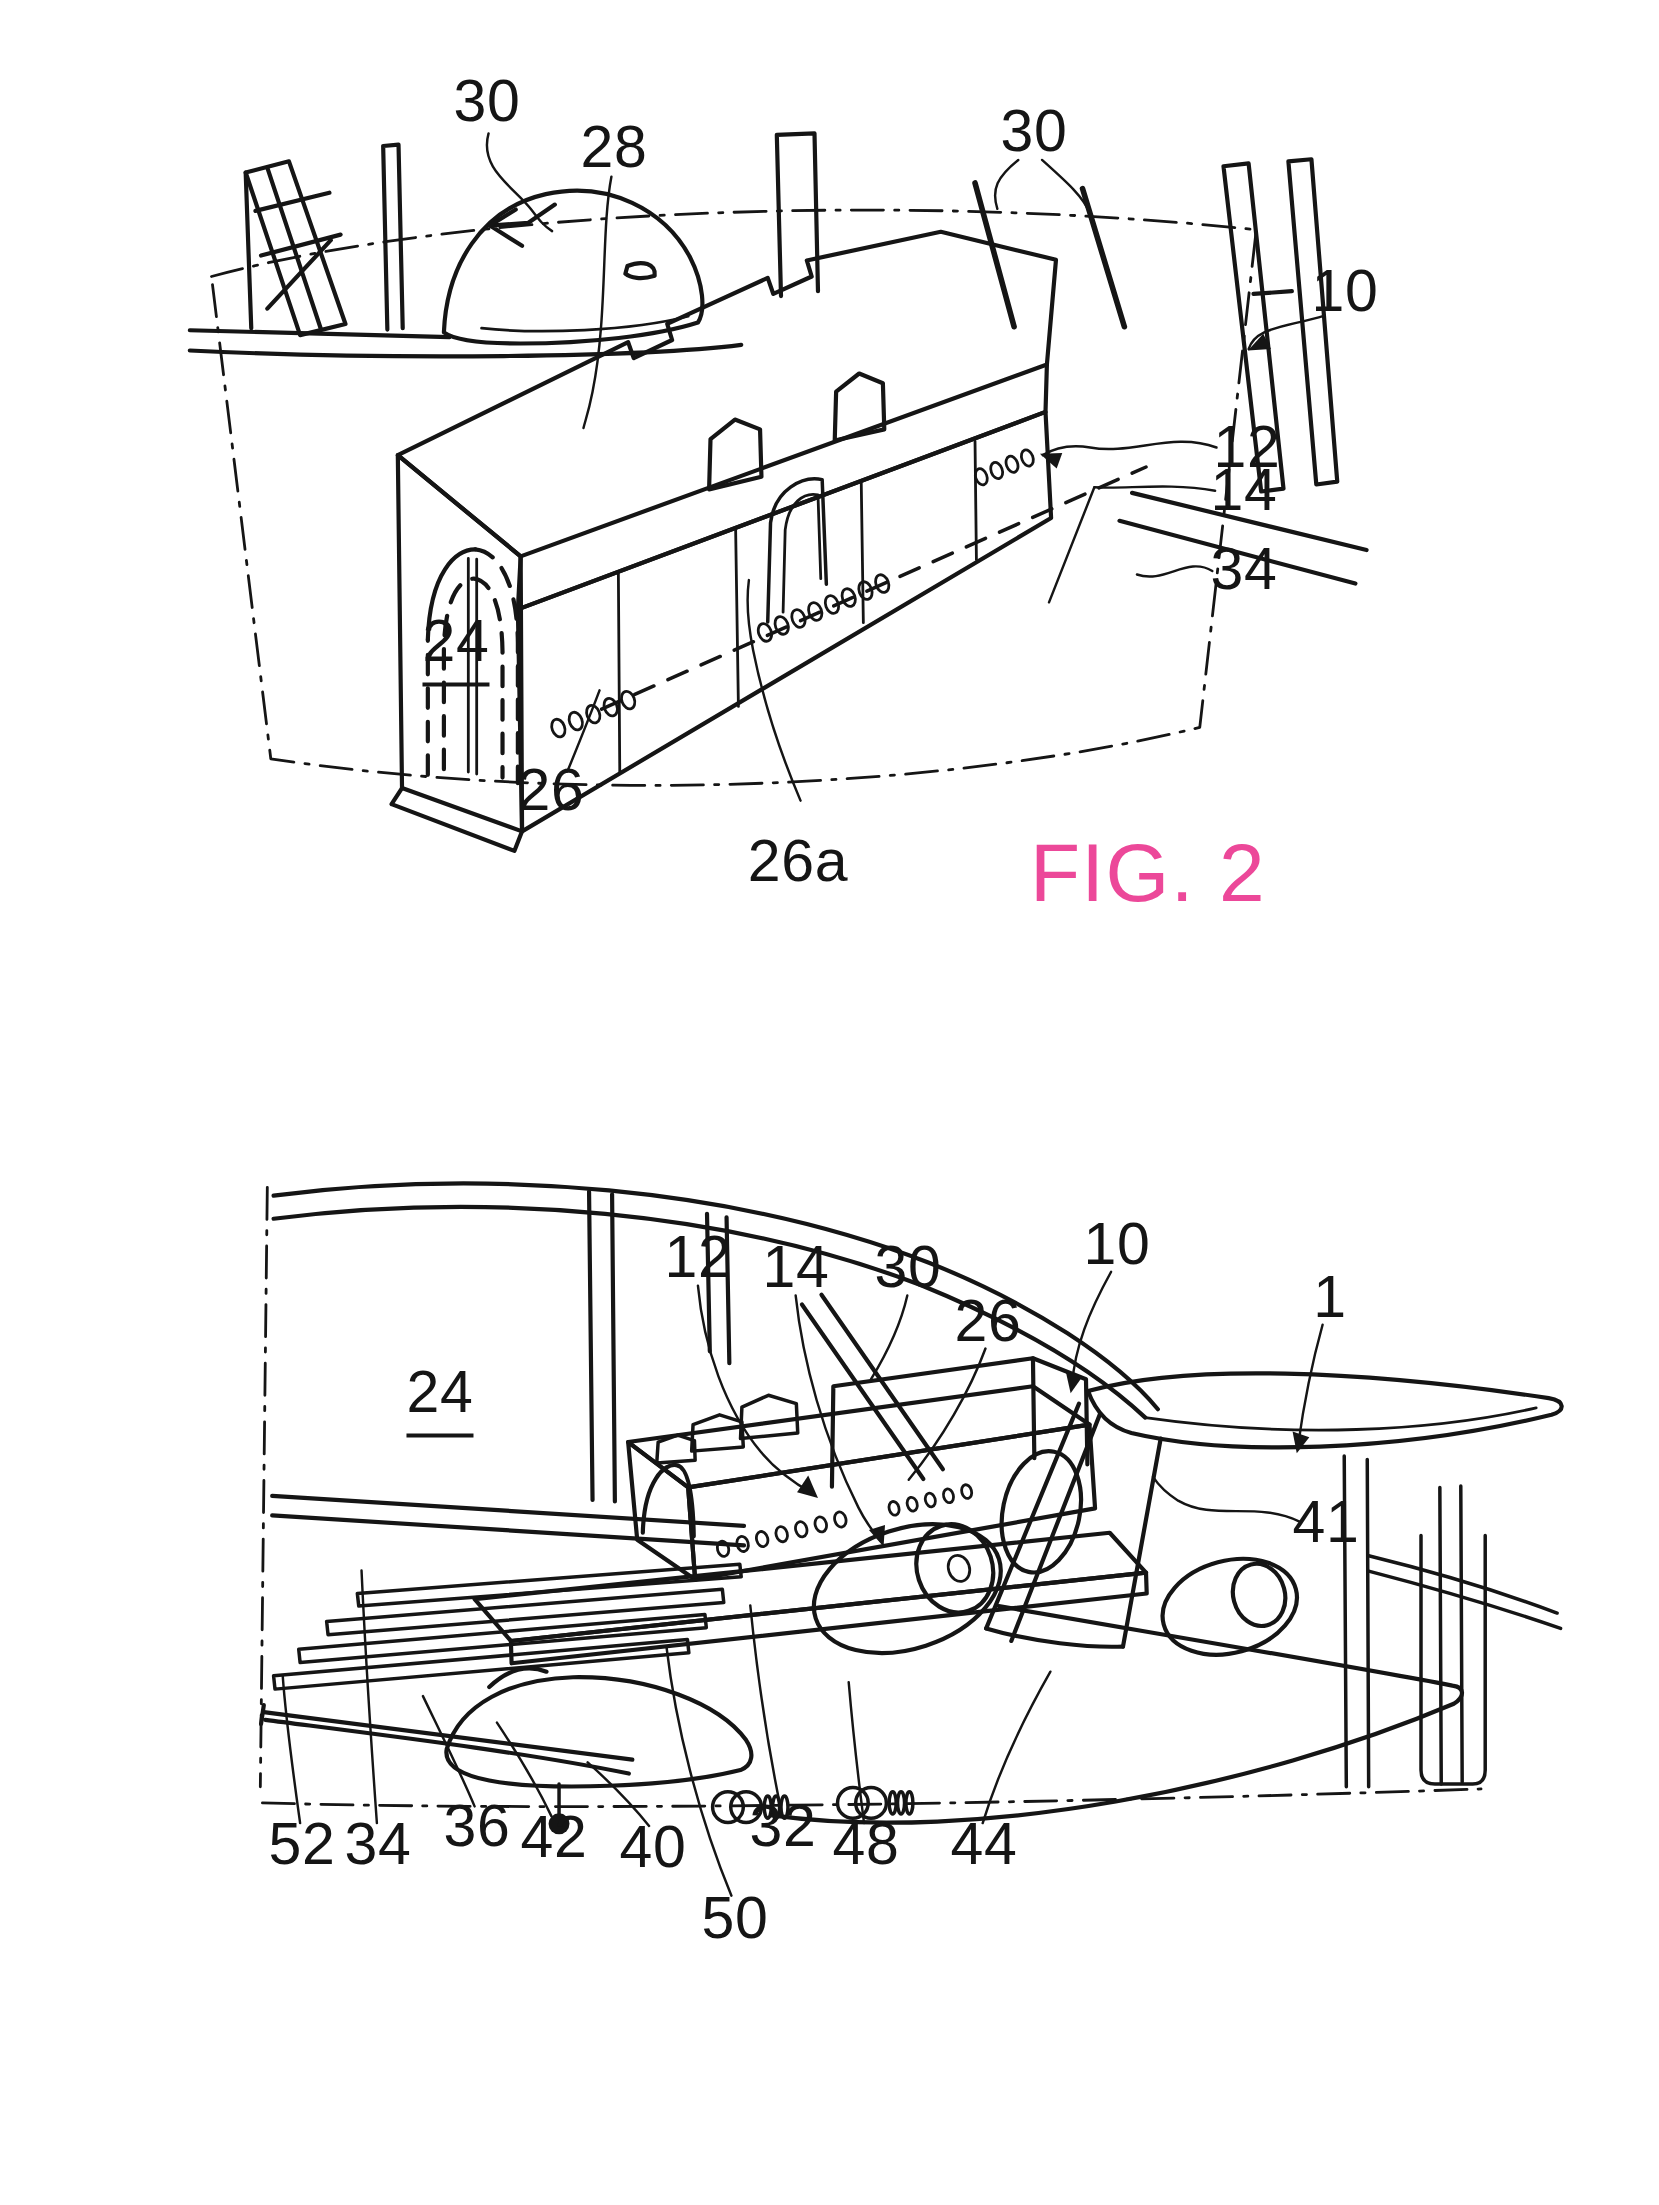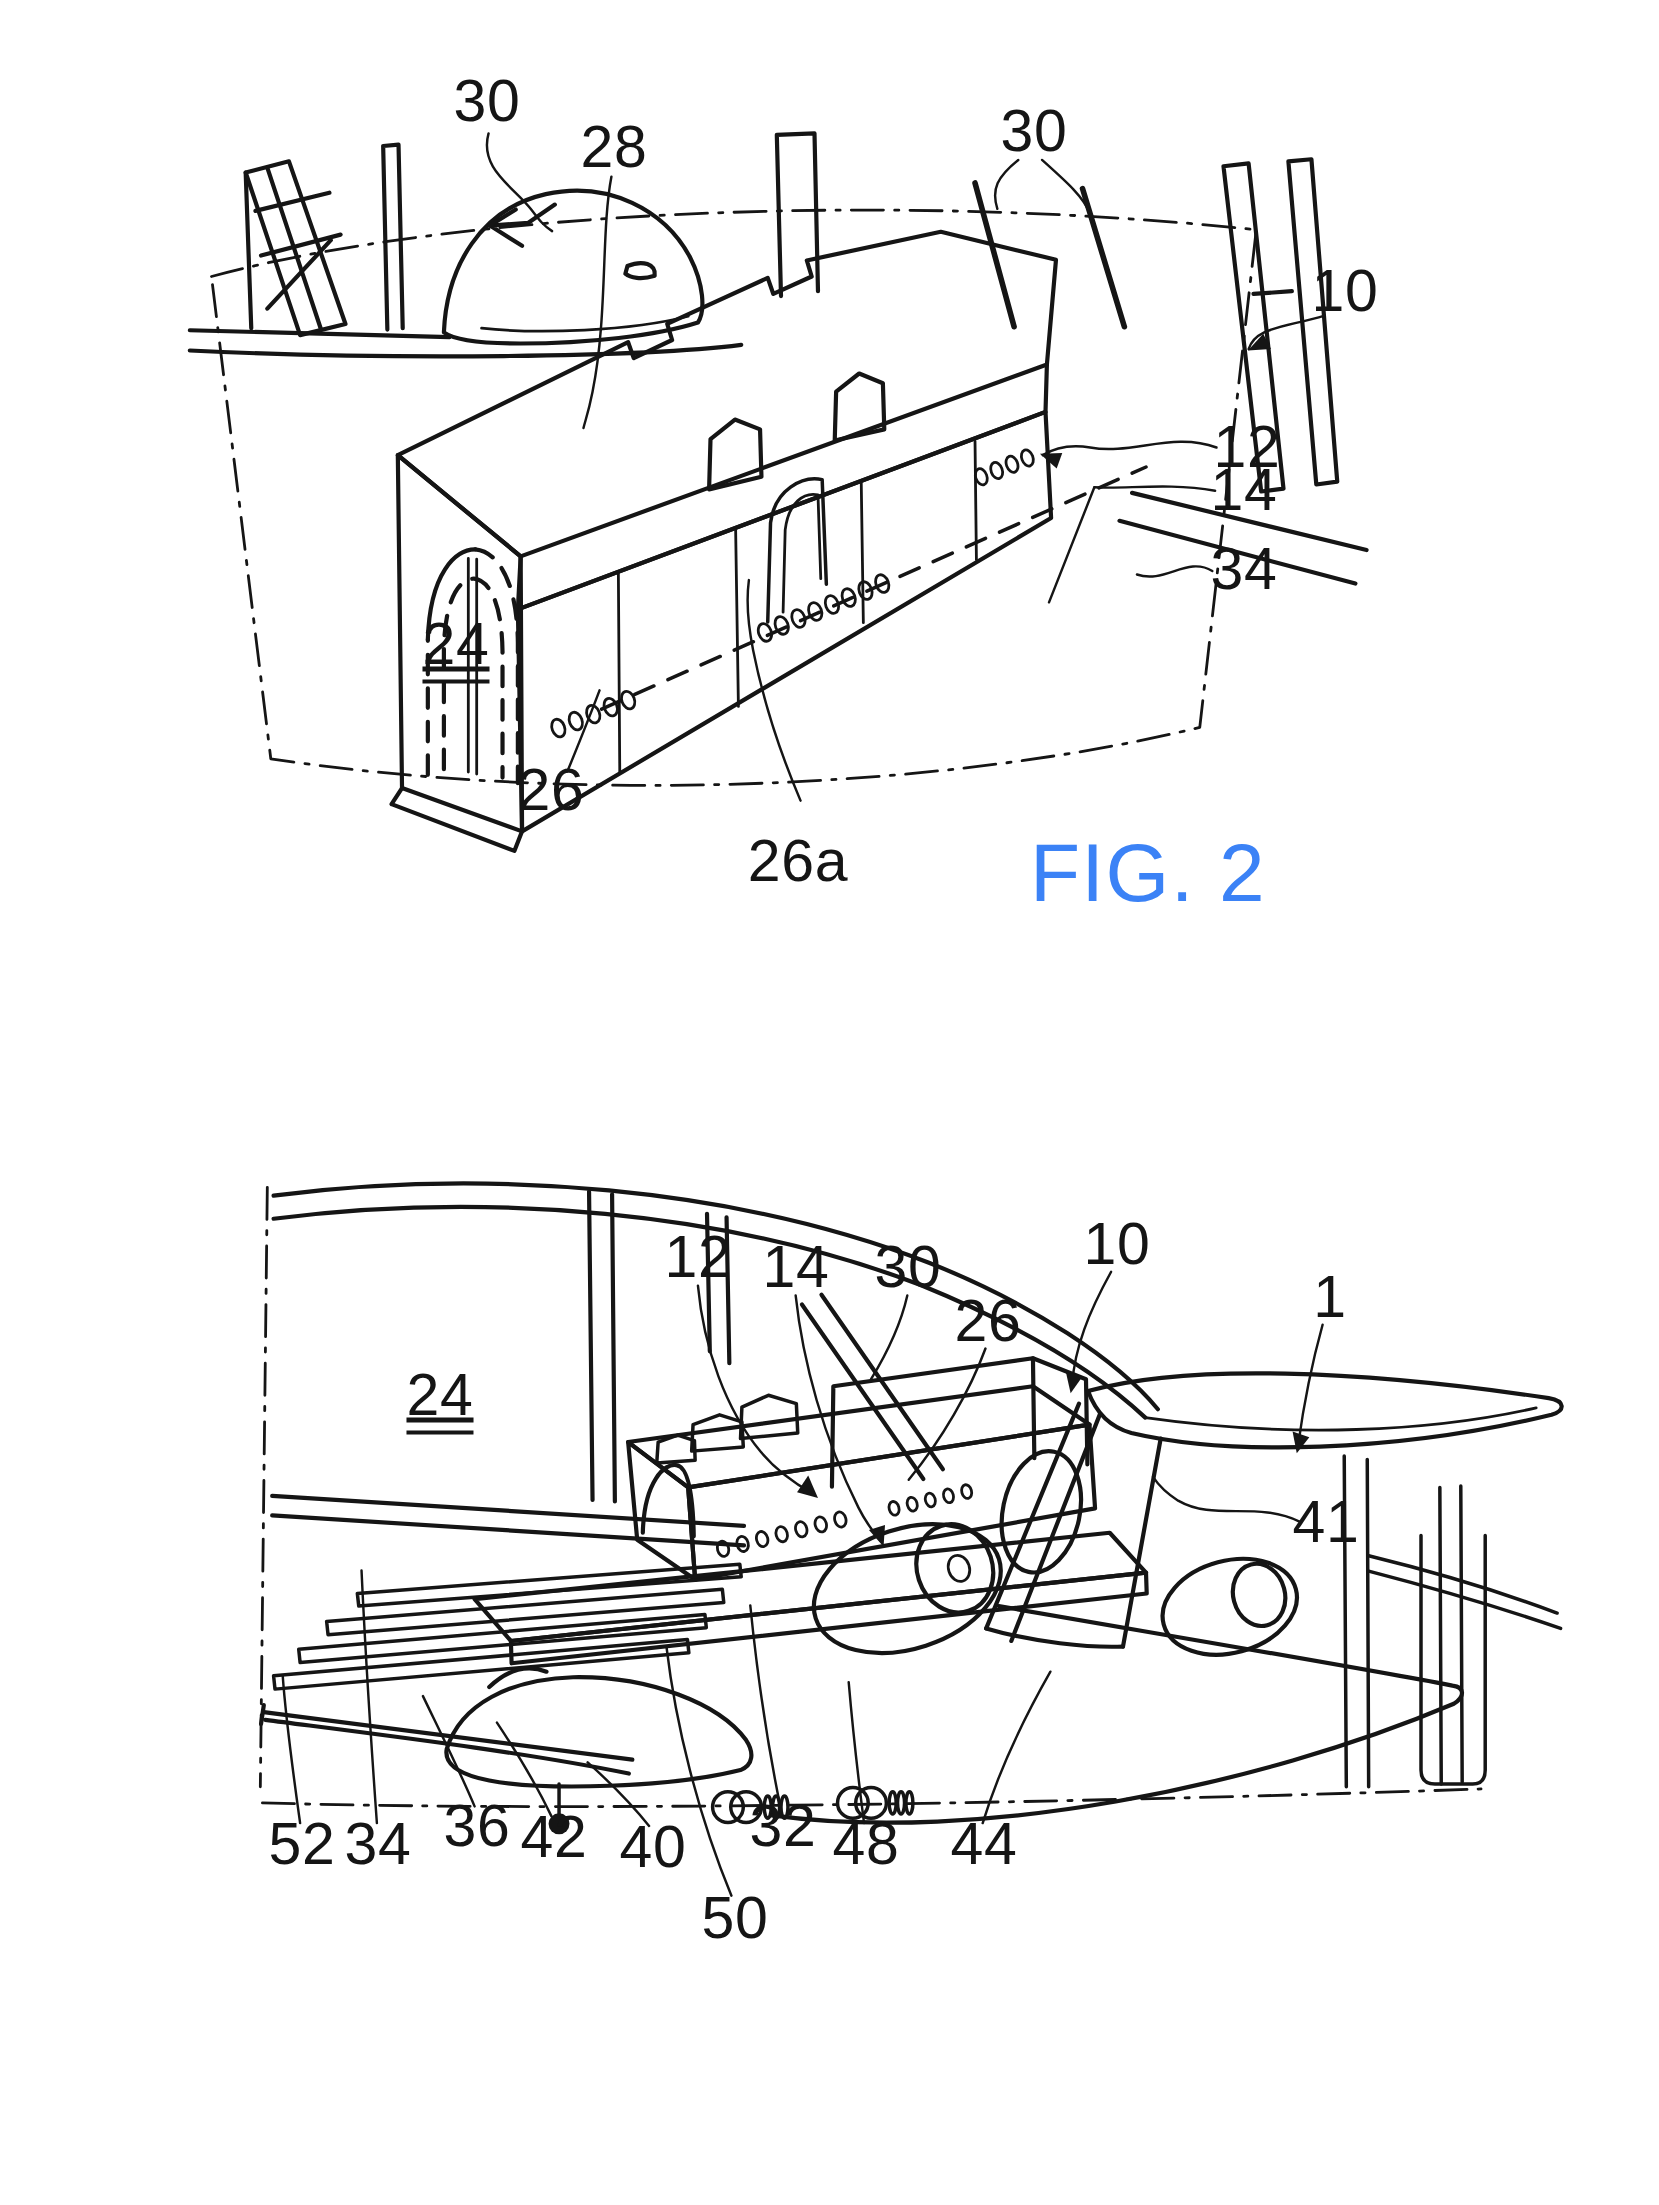--- a/index.html
+++ b/index.html
@@ -22,28 +22,27 @@
     position:absolute;
     transform:translate(-50%,-50%);
     font-size:59px;
     line-height:1;
     color:#151515;
     letter-spacing:0.7px;
     white-space:nowrap;
   }
   .ref-label.underlined{
     border-bottom:4.9px solid #151515;
-    padding-bottom:6px;
-    text-decoration:underline;
+    padding-bottom:12px;
   }
   .fig-caption{
     position:absolute;
     transform:translate(-50%,-50%);
     font-size:82px;
-    color:#3b82f6;
+    color:#ec4899;
     letter-spacing:1.4px;
     white-space:nowrap;
   }
 </style>
 </head>
 <body>
 
 <div class="page">
 
   <svg class="art" viewBox="0 0 2377 3159" fill="none" stroke="#151515" stroke-linecap="round" stroke-linejoin="round">

